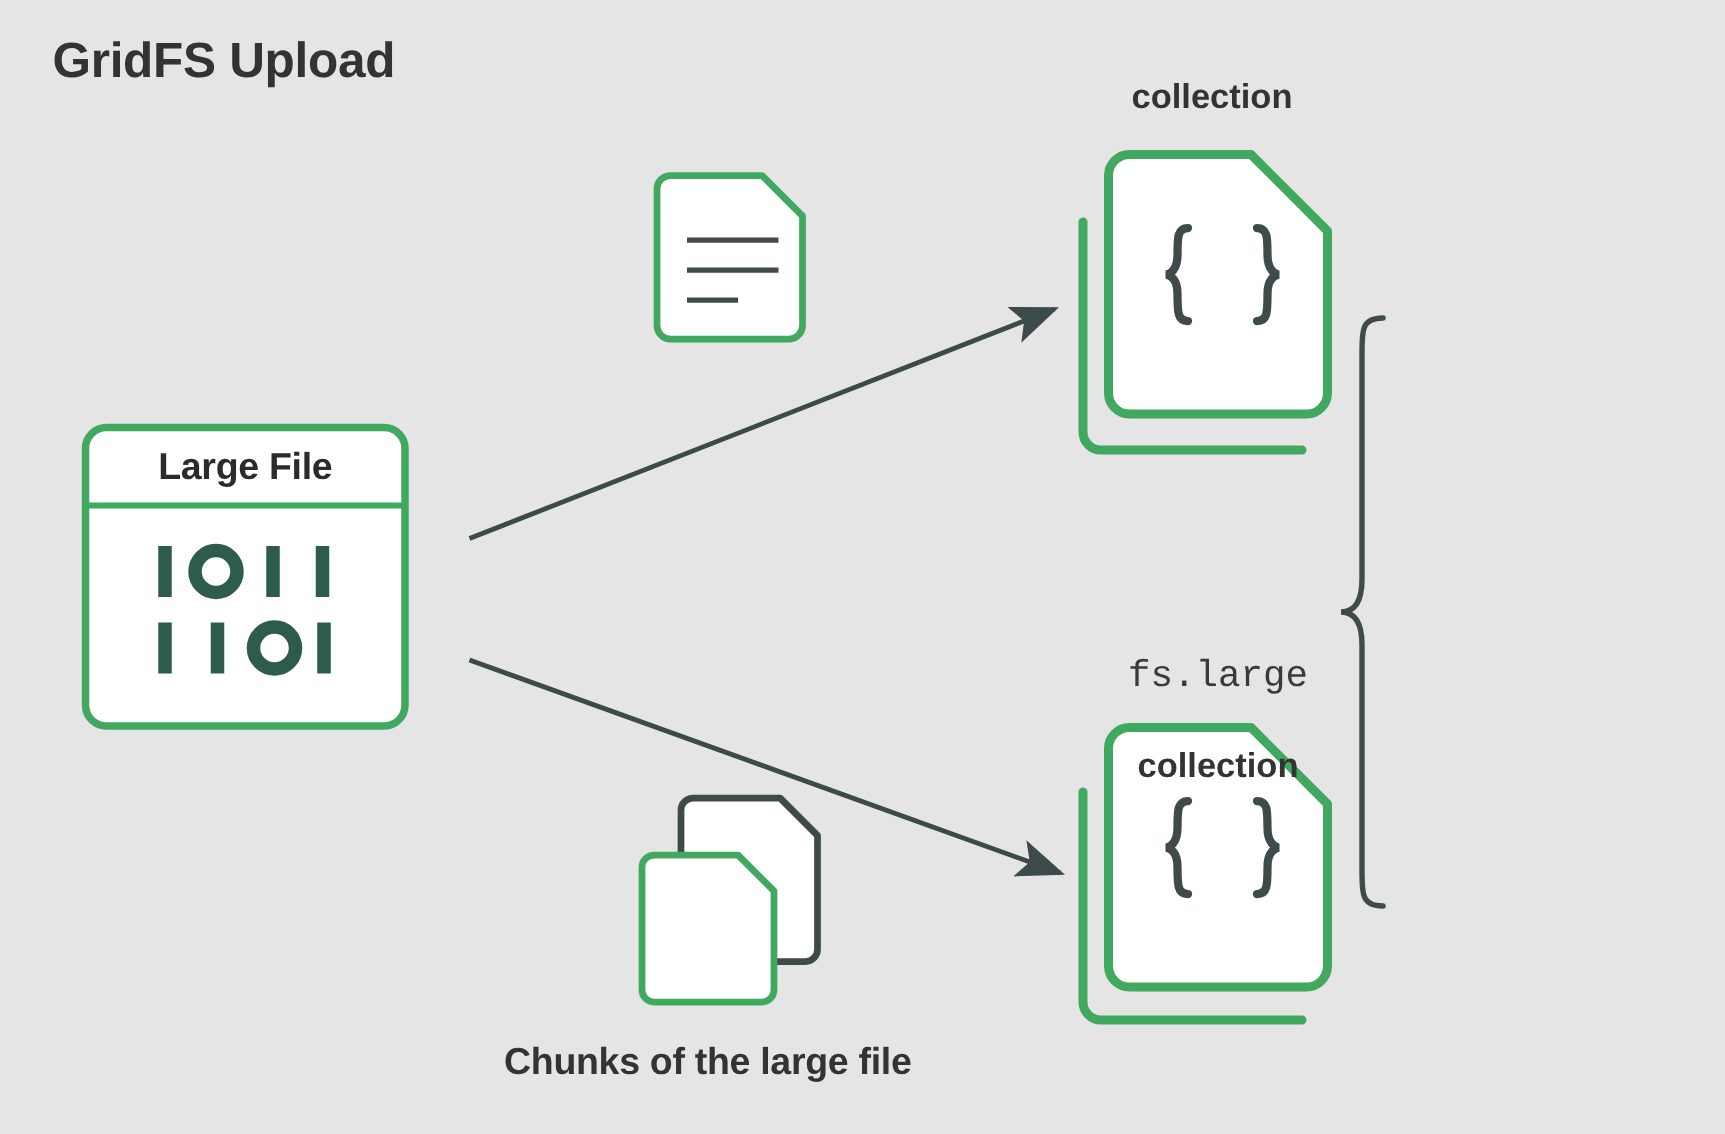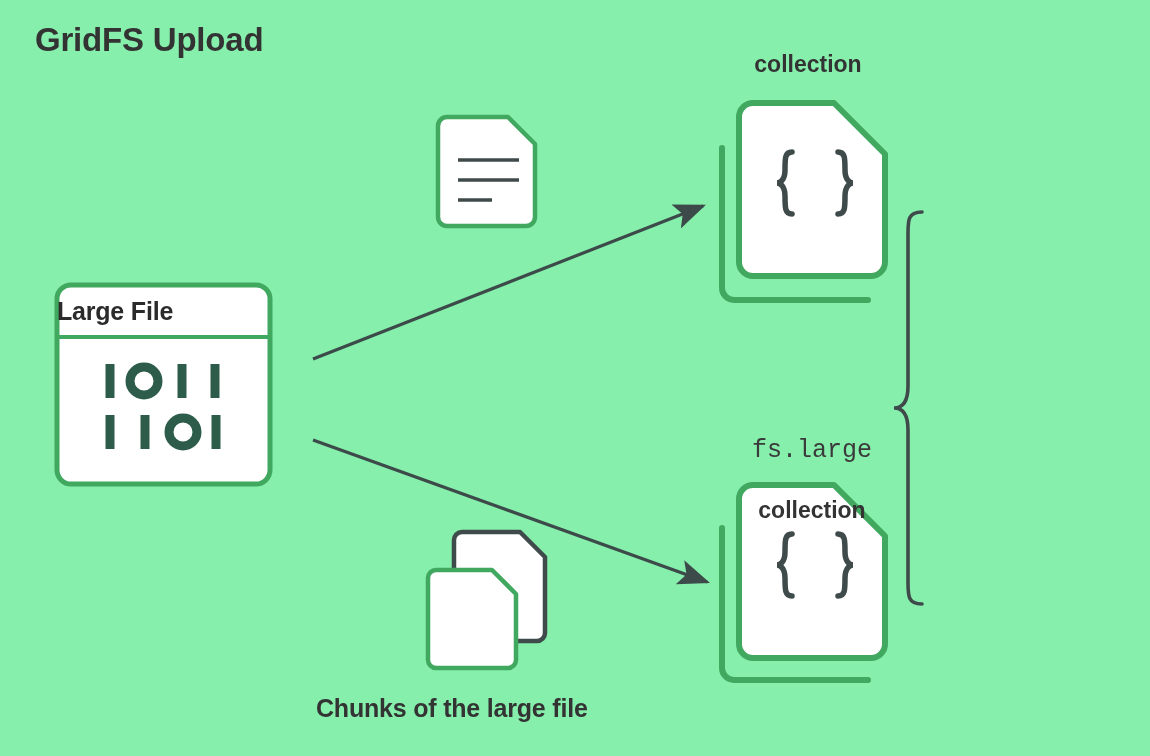--- a/index.html
+++ b/index.html
@@ -8,21 +8,21 @@
     padding: 0;
     background: #ffffff;
   }
   body {
     font-family: "Liberation Sans", sans-serif;
   }
   #canvas {
     position: relative;
     width: 1150px;
     height: 756px;
-    background: #86efac;
+    background: #e5e5e5;
     overflow: hidden;
   }
   svg.diagram {
     position: absolute;
     top: 0;
     left: 0;
     width: 1150px;
     height: 756px;
   }
   .lbl {
@@ -78,21 +78,21 @@
     font-weight: bold;
     font-size: 25px;
     color: #333333;
   }
   .largefile-title {
     position: absolute;
     font-family: "Liberation Sans", sans-serif;
     font-weight: bold;
     font-size: 25px;
     color: #2b2b2b;
-    text-align: left;
+    text-align: center;
     width: 100%;
     letter-spacing: -0.2px;
   }
 </style>
 </head>
 <body>
 
 <div id="canvas">
 
   <svg class="diagram" viewBox="0 0 1150 756">
@@ -154,21 +154,21 @@
 
     <line x1="313" y1="359" x2="703" y2="206" stroke="#3d4a4a" stroke-width="3.2" marker-end="url(#arrowhead)"></line>
     <line x1="313" y1="440" x2="707" y2="582" stroke="#3d4a4a" stroke-width="3.2" marker-end="url(#arrowhead)"></line>
 
     <path d="M922,212 c-14,0 -14,8 -14,22 v152 c0,14 -4,22 -14,22 c10,0 14,8 14,22 v152 c0,14 0,22 14,22" fill="none" stroke="#3f4a4a" stroke-width="3.6" stroke-linecap="round"></path>
   </svg>
 
   <div class="lbl title" style="left:35px; top:23px;">GridFS Upload</div>
 
 
-  <div class="lbl caption" style="left:316px; top:695px;">Chunks of the large file</div>
+  <div class="lbl caption" style="left:336px; top:695px;">Chunks of the large file</div>
 
   <div class="lbl collection-label" style="left:668px; top:17px; width:280px;">
     <span class="bold-line">collection</span>
   </div>
 
   <div class="lbl collection-label" style="left:672px; top:404px; width:280px;">
     <span class="mono-line">fs.large</span>
     <span class="bold-line">collection</span>
   </div>
 

